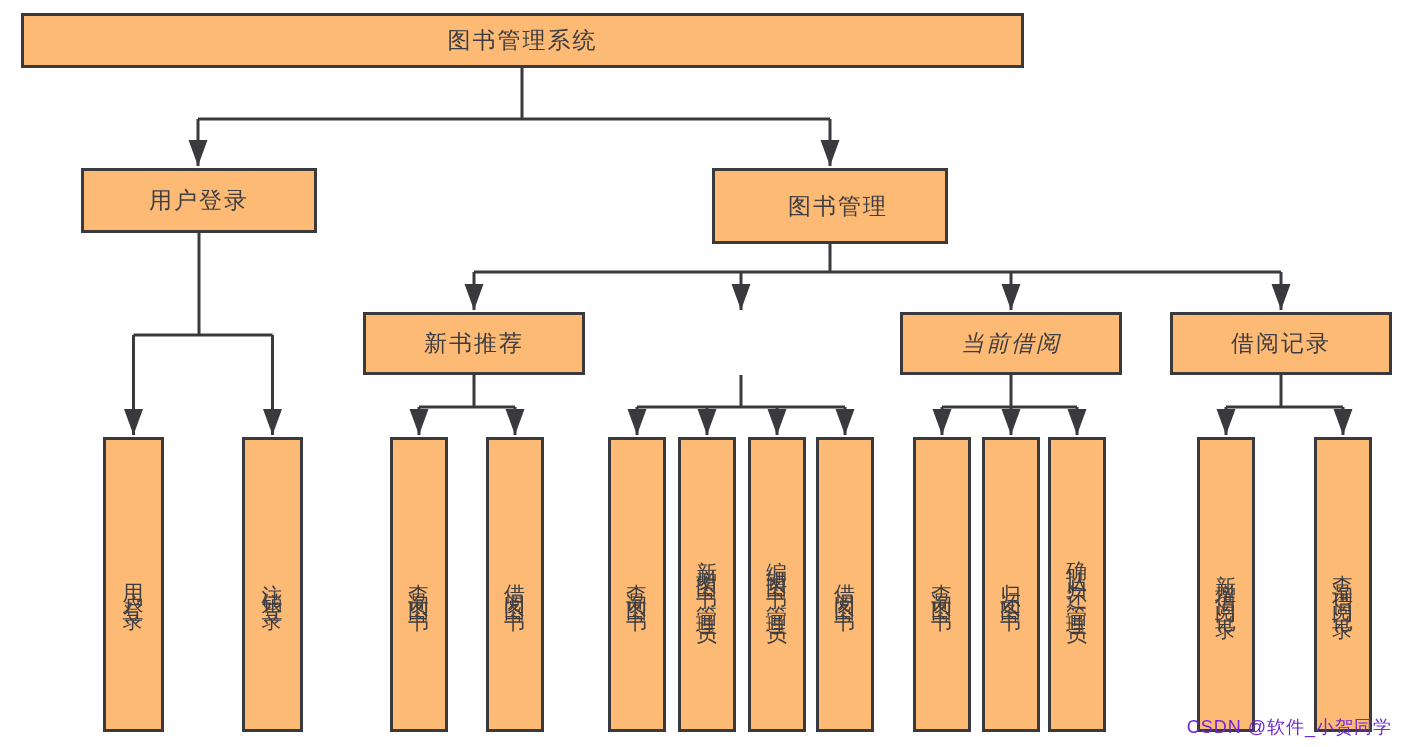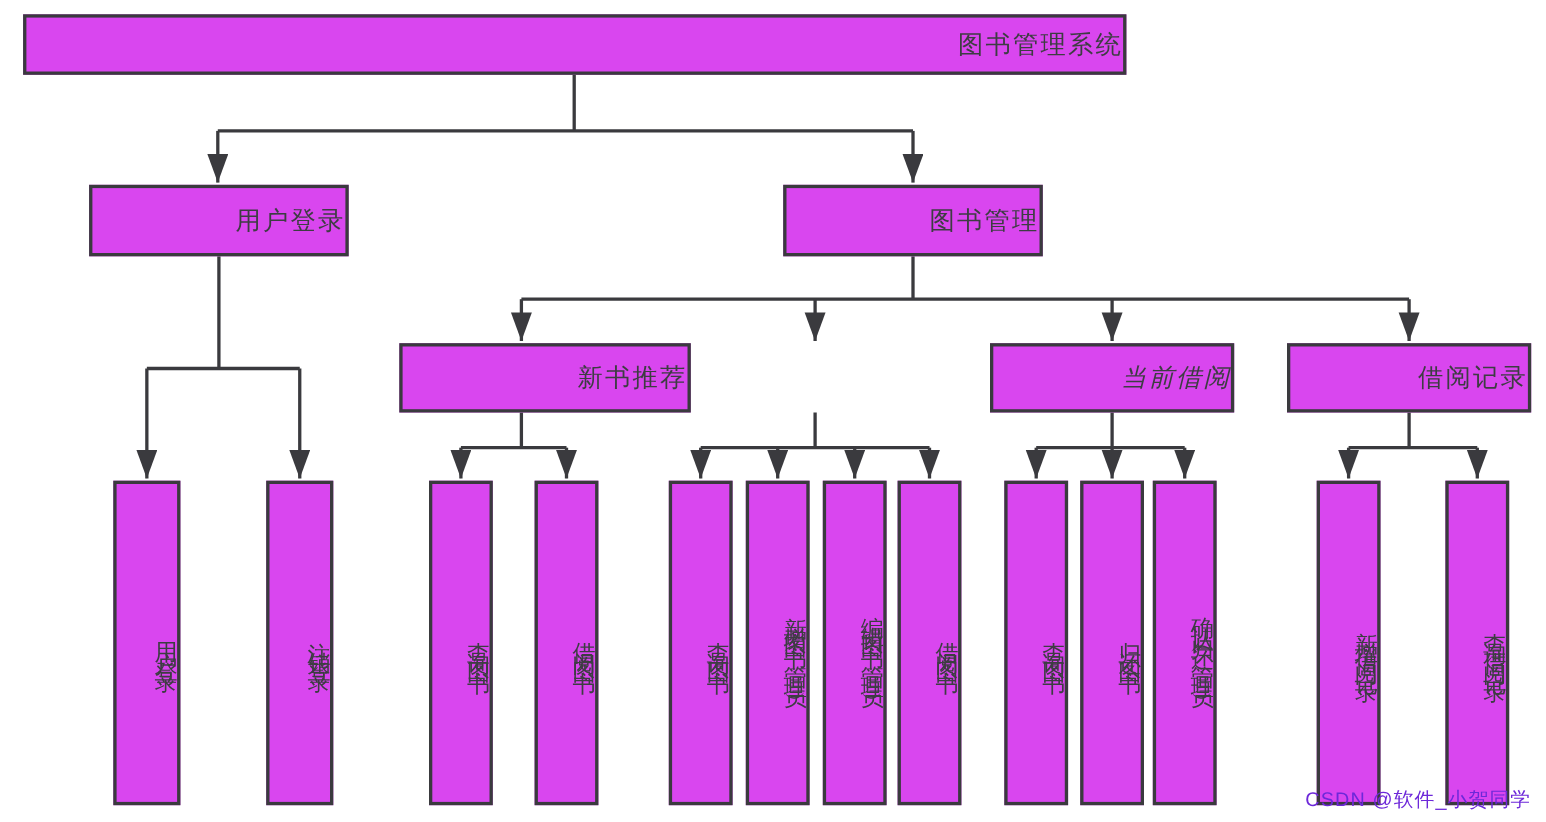--- a/index.html
+++ b/index.html
@@ -24,24 +24,24 @@
   }
   .wires path {
     stroke: #3a3a3e;
     stroke-width: 3;
     fill: none;
   }
   .node {
     position: absolute;
     box-sizing: border-box;
     border: 3px solid #3a3a3e;
-    background: #d946ef;
+    background: #fdba74;
     display: flex;
     align-items: center;
-    justify-content: flex-end;
+    justify-content: center;
     color: #3d3d42;
   }
   .node .lbl {
     line-height: 1;
     white-space: nowrap;
   }
   .h .lbl {
     font-size: 23px;
     letter-spacing: 2px;
   }
@@ -128,25 +128,25 @@
     </g>
   </svg>
 
   <div class="node h" style="left:21px; top:13px; width:1003px; height:55px;">
     <span class="lbl">图书管理系统</span>
   </div>
 
   <div class="node h" style="left:81px; top:168px; width:236px; height:65px;">
     <span class="lbl">用户登录</span>
   </div>
-  <div class="node h" style="left:712px; top:168px; width:236px; height:65px;padding-left:16px;">
+  <div class="node h" style="left:712px; top:168px; width:236px; height:76px;padding-left:16px;">
     <span class="lbl">图书管理</span>
   </div>
 
-  <div class="node h" style="left:363px; top:312px; width:265px; height:63px;">
+  <div class="node h" style="left:363px; top:312px; width:222px; height:63px;">
     <span class="lbl">新书推荐</span>
   </div>
   <div class="node h" style="left:900px; top:312px; width:222px; height:63px;font-style:italic;">
     <span class="lbl">当前借阅</span>
   </div>
   <div class="node h" style="left:1170px; top:312px; width:222px; height:63px;">
     <span class="lbl">借阅记录</span>
   </div>
 
   <div class="node leaf" style="left:103px; top:437px; width:61px; height:295px;">

